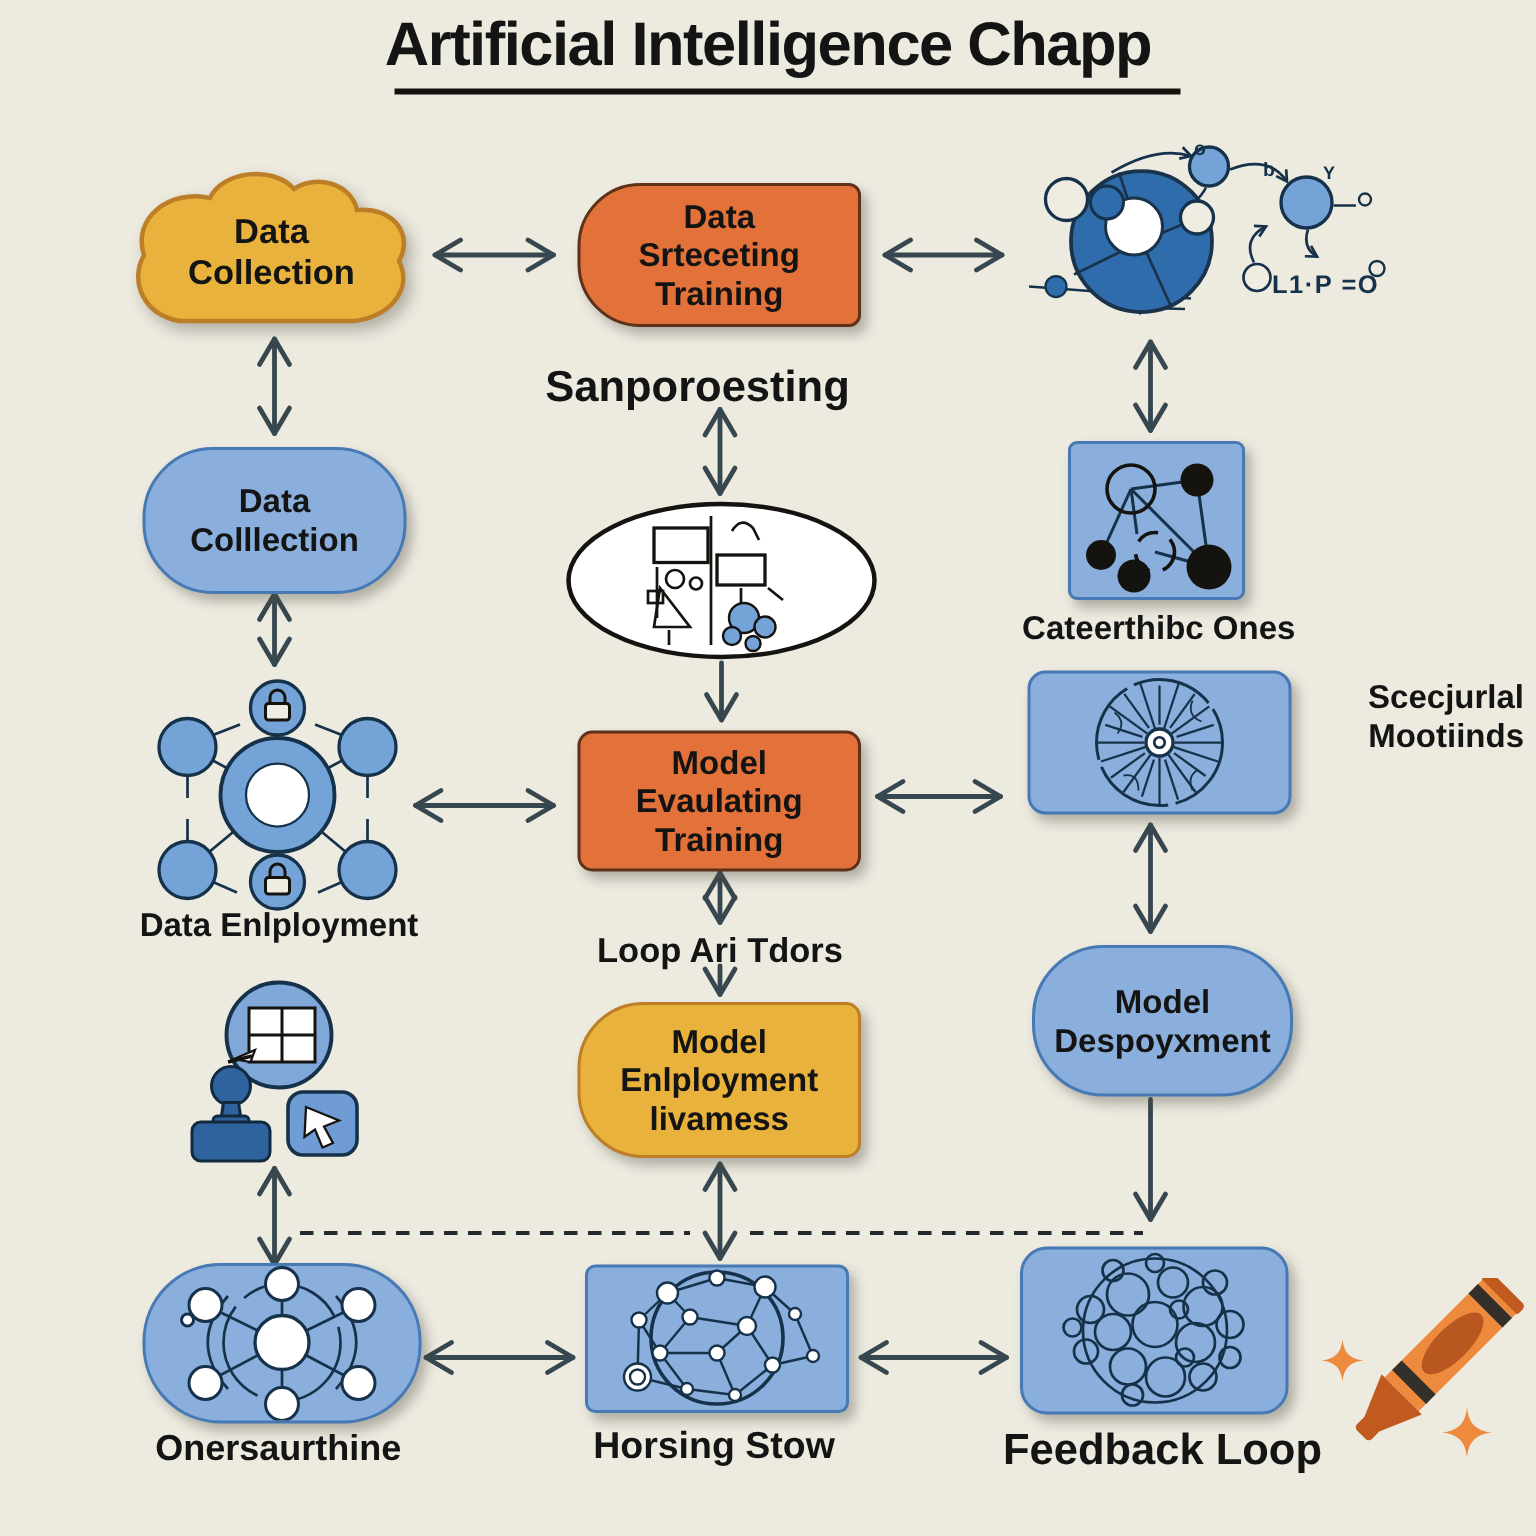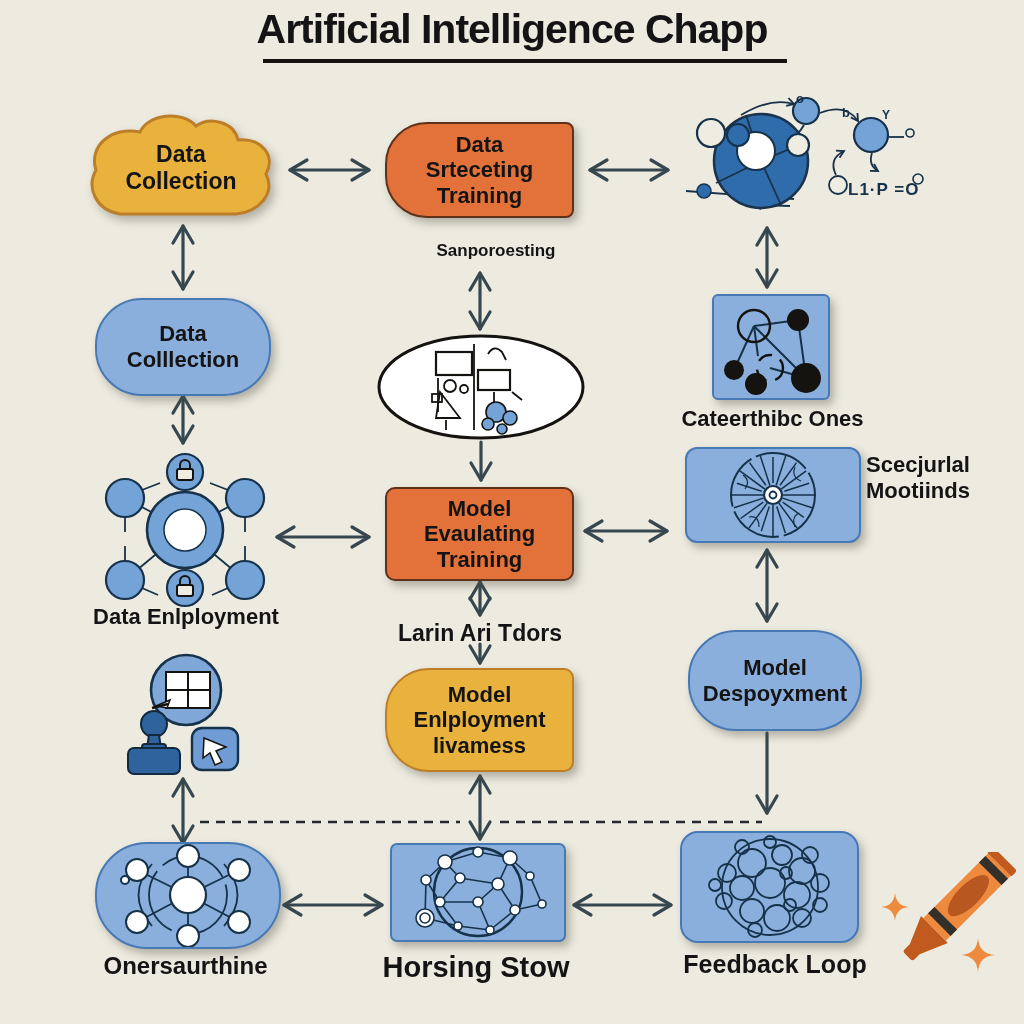--- a/index.html
+++ b/index.html
@@ -237,24 +237,24 @@
           <line x1="12" y1="0" x2="40" y2="0" transform="rotate(306)"></line>
           <line x1="10" y1="0" x2="41" y2="0" transform="rotate(324)"></line>
           <line x1="12" y1="0" x2="38" y2="0" transform="rotate(342)"></line>
         </g>
         <path d="M-30,-20 q8,6 2,14 M22,-28 q-4,10 6,14 M-24,22 q10,-2 10,10 M26,18 q-8,4 -4,14" stroke-width="1.2"></path>
         <circle r="9" fill="#ffffff" stroke-width="2.2"></circle>
         <circle r="3.5" fill="none" stroke-width="1.8"></circle>
       </g>
     </svg>
   </div>
-  <div class="abs caption" style="left:866px;top:452px;width:150px;text-align:left;">Scecjurlal
+  <div class="abs caption" style="left:866px;top:452px;width:150px;text-align:right;">Scecjurlal
 Mootiinds</div>
 
-  <div class="abs caption" style="left:368px;top:620px;width:224px;font-size:23px;">Larin Ari Tdors</div>
+  <div class="abs caption" style="left:368px;top:620px;width:224px;font-size:23px;">Loop Ari Tdors</div>
 
   <div class="abs node gold" style="left:385px;top:668px;width:185px;height:100px;border-radius:44px 10px 10px 44px;">
     <span>Model
 Enlployment
 livamess</span>
   </div>
 
   <div class="abs node blue" style="left:688px;top:630px;width:170px;height:97px;border-radius:48px;">
     <span>Model
 Despoyxment</span>
@@ -345,21 +345,21 @@
           <circle cx="86" cy="57" r="5"></circle>
         <circle cx="123" cy="65" r="5"></circle>
           <circle cx="66" cy="81" r="4"></circle>
           <circle cx="98" cy="85" r="4"></circle>
         <circle cx="150" cy="59" r="4"></circle>
         <circle cx="33" cy="73" r="9"></circle>
           <circle cx="33" cy="73" r="5"></circle>
       </g>
     </svg>
   </div>
-  <div class="abs caption" style="left:360px;top:950px;width:232px;font-size:29px;">Horsing Stow</div>
+  <div class="abs caption" style="left:360px;top:950px;width:232px;font-size:25px;">Horsing Stow</div>
 
   <div class="abs" style="left:680px;top:831px;width:175px;height:108px;background:#8AAFDC;border:2px solid #4779B5;border-radius:18px;box-shadow:4px 5px 8px rgba(80,78,66,.38);">
     <svg width="175" height="108" viewBox="0 0 175 108">
       <g fill="none" stroke="#16324A" stroke-width="1.8">
         <circle cx="88" cy="54" r="48"></circle>
         <circle cx="70" cy="30" r="14"></circle>
           <circle cx="100" cy="22" r="10"></circle>
           <circle cx="120" cy="38" r="13"></circle>
         <circle cx="60" cy="55" r="12"></circle>
           <circle cx="88" cy="50" r="15"></circle>
@@ -374,31 +374,31 @@
           <circle cx="60" cy="14" r="7"></circle>
           <circle cx="88" cy="9" r="6"></circle>
         <circle cx="138" cy="72" r="7"></circle>
           <circle cx="33" cy="52" r="6"></circle>
           <circle cx="73" cy="97" r="7"></circle>
         <circle cx="108" cy="72" r="6"></circle>
           <circle cx="104" cy="40" r="6"></circle>
       </g>
     </svg>
   </div>
-  <div class="abs caption" style="left:660px;top:950px;width:230px;font-size:25px;">Feedback Loop</div>
+  <div class="abs caption" style="left:660px;top:950px;width:230px;font-size:29px;">Feedback Loop</div>
 
   <svg class="abs" style="left:870px;top:852px;" width="152" height="170" viewBox="0 0 152 170">
     <path d="M25,41 C26,50 30,54 39,55 C30,56 26,60 25,69 C24,60 20,56 11,55 C20,54 24,50 25,41 Z" fill="#ED8A3E"></path>
     <path d="M108,86 C109,97 114,102 125,103 C114,104 109,109 108,120 C107,109 102,104 91,103 C102,102 107,97 108,86 Z" fill="#ED8A3E"></path>
     <g transform="translate(80,62) rotate(45)">
       <rect x="-17" y="-78" width="34" height="9" rx="3" fill="#C05A1E"></rect>
       <rect x="-16" y="-70" width="32" height="92" fill="#ED8A3E"></rect>
       <rect x="-16" y="-66" width="32" height="9" fill="#332F2B"></rect>
       <rect x="-16" y="6" width="32" height="9" fill="#332F2B"></rect>
       <ellipse cx="0" cy="-26" rx="11" ry="27" fill="#B8571F"></ellipse>
       <path d="M-19,22 L19,22 L7,50 L-7,50 Z" fill="#C05A1E"></path>
       <rect x="-7" y="48" width="14" height="12" rx="3" fill="#C05A1E"></rect>
     </g>
   </svg>
 
-  <div class="abs caption" style="left:384px;top:241px;width:224px;font-size:17px;">Sanporoesting</div>
+  <div class="abs caption" style="left:353px;top:241px;width:224px;font-size:29px;">Sanporoesting</div>
 
 </div>
 
 </body></html>

